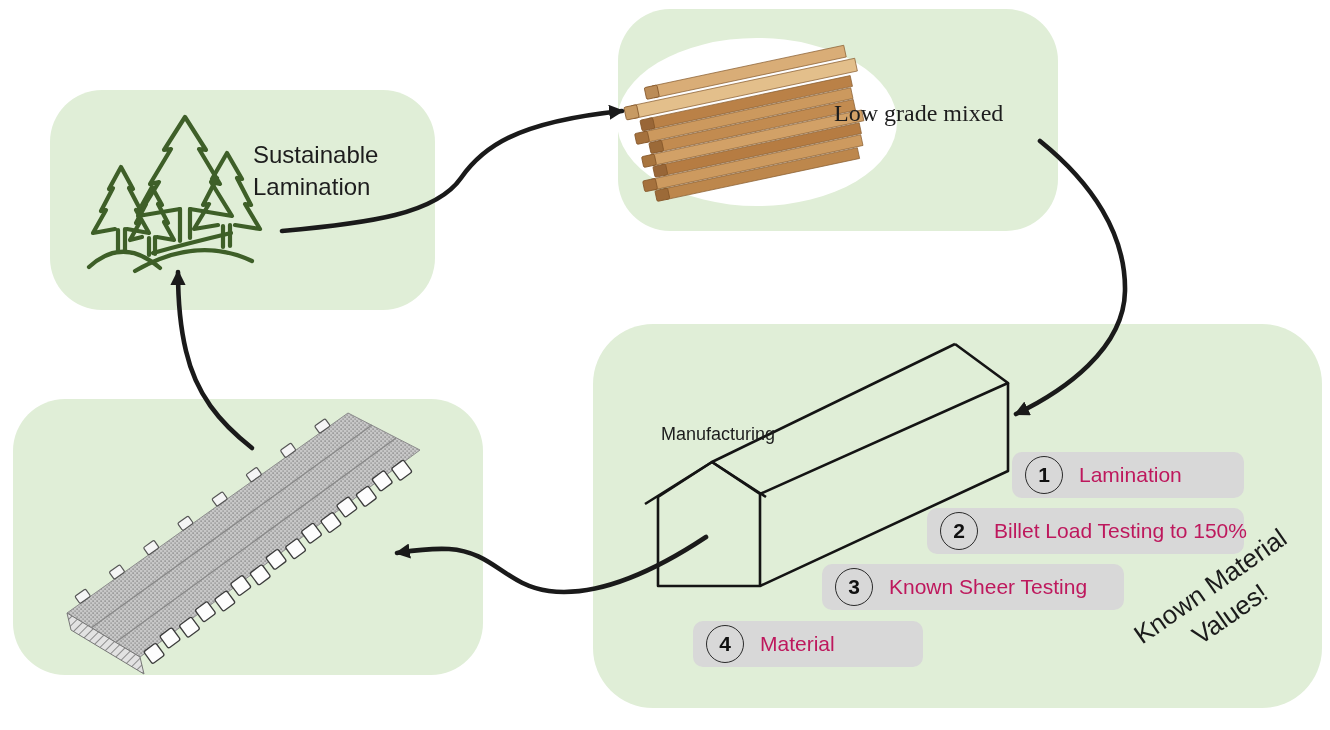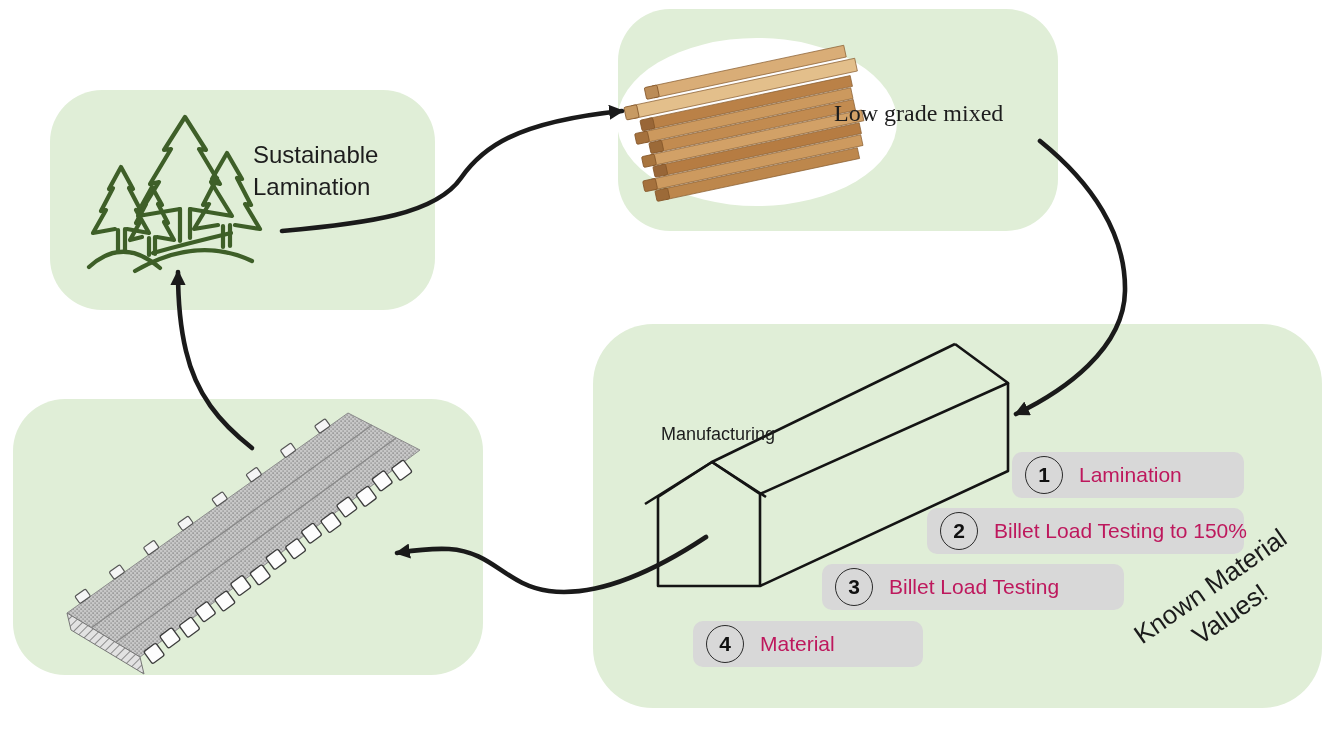--- a/index.html
+++ b/index.html
@@ -194,21 +194,21 @@
   <div class="step" id="step-1">
     <span class="step-circle">1</span>
     <span class="step-label">Lamination</span>
   </div>
   <div class="step" id="step-2">
     <span class="step-circle">2</span>
     <span class="step-label">Billet Load Testing to 150%</span>
   </div>
   <div class="step" id="step-3">
     <span class="step-circle">3</span>
-    <span class="step-label">Billet Load Testing</span>
+    <span class="step-label">Known Sheer Testing</span>
   </div>
   <div class="step" id="step-4">
     <span class="step-circle">4</span>
     <span class="step-label">Material</span>
   </div>
 
   <div id="note">
     <div>Known Material</div>
     <div>Values!</div>
   </div>

